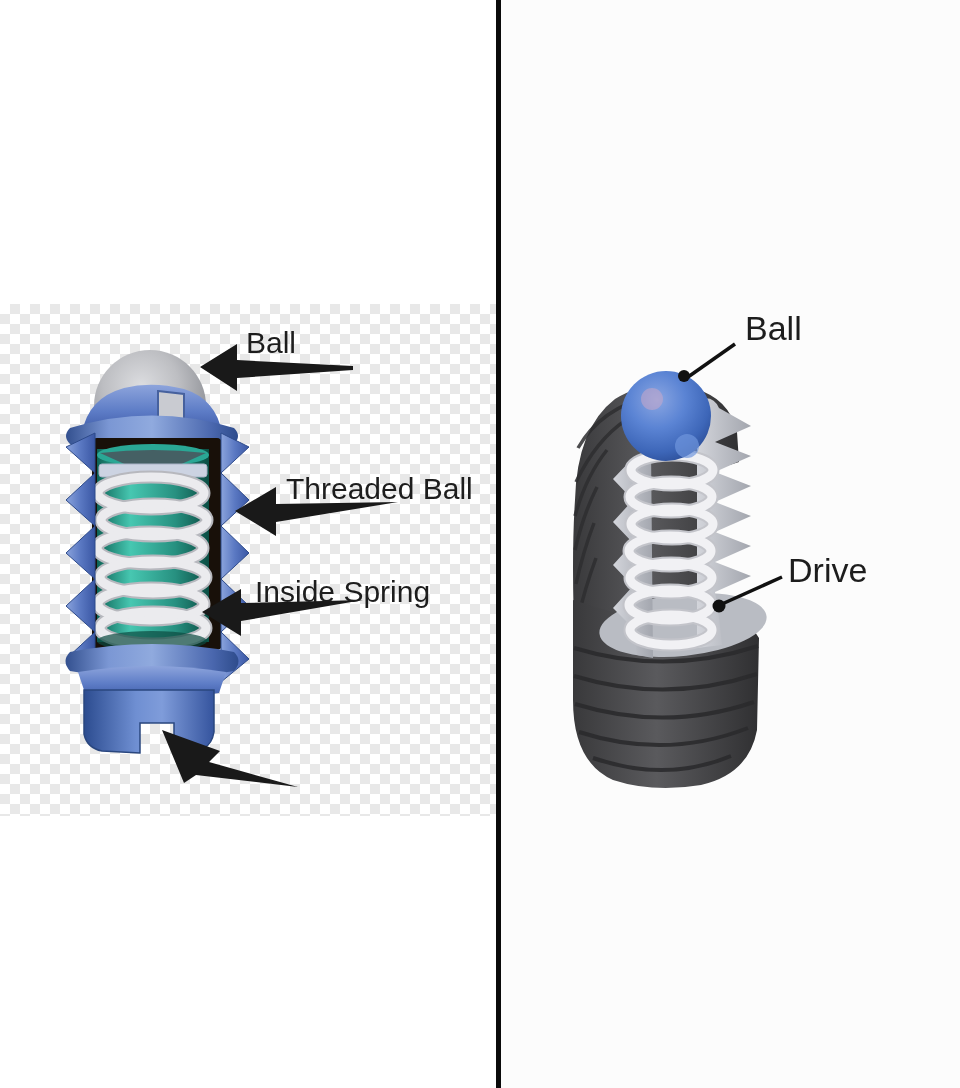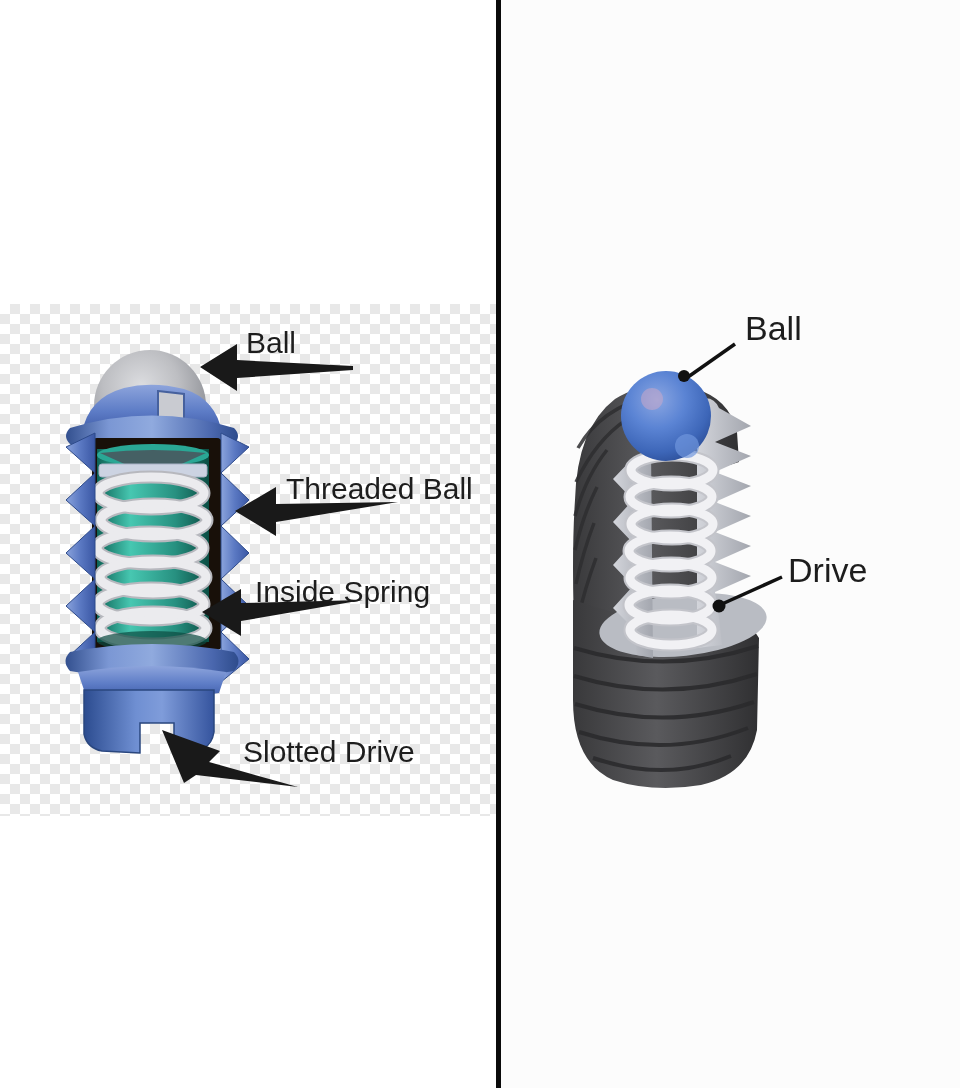--- a/index.html
+++ b/index.html
@@ -115,21 +115,20 @@
         <polygon points="200,367 237,344 237,360 353,366 353,370 237,378 237,391"></polygon>
         <polygon points="235,511 276,487 276,504 398,502 276,522 276,536"></polygon>
         <polygon points="202,612 241,589 241,603 363,600 241,621 241,636"></polygon>
         <path d="M162,730 L220,751 L209,762 L298,787 L196,775 L184,783 Z"></path>
       </g>
     </svg>
 
     <div class="lbl small" style="left:246px;top:327px;">Ball</div>
     <div class="lbl small" style="left:286px;top:473px;">Threaded Ball</div>
     <div class="lbl small" style="left:247px;top:576px;margin-left:8px;">Inside Spring</div>
-    <div class="lbl small" style="left:243px;top:736px;">Slotted Drive</div>
   </section>
 
   <div class="divider"></div>
 
   <section class="panel right">
     <svg class="art" viewBox="0 0 459 1088">
       <defs>
         <radialGradient id="rBall" cx="40%" cy="32%" r="78%">
           <stop offset="0%" stop-color="#8aa6e2"></stop>
           <stop offset="40%" stop-color="#5b84d4"></stop>

